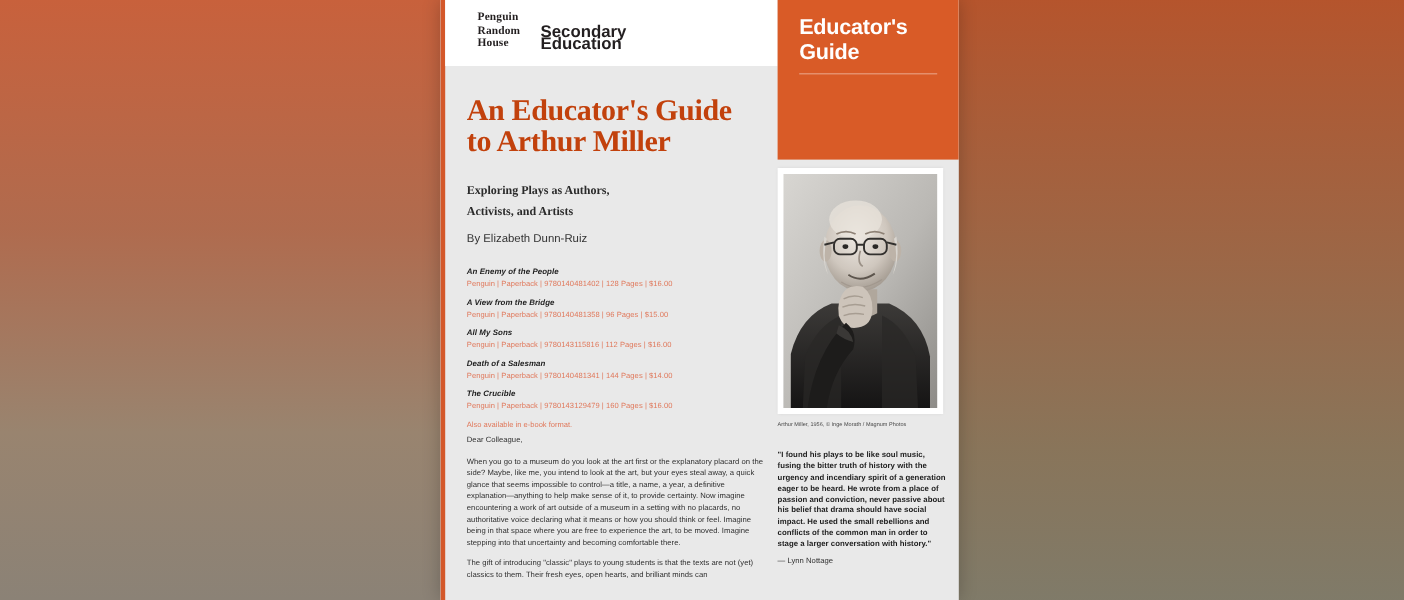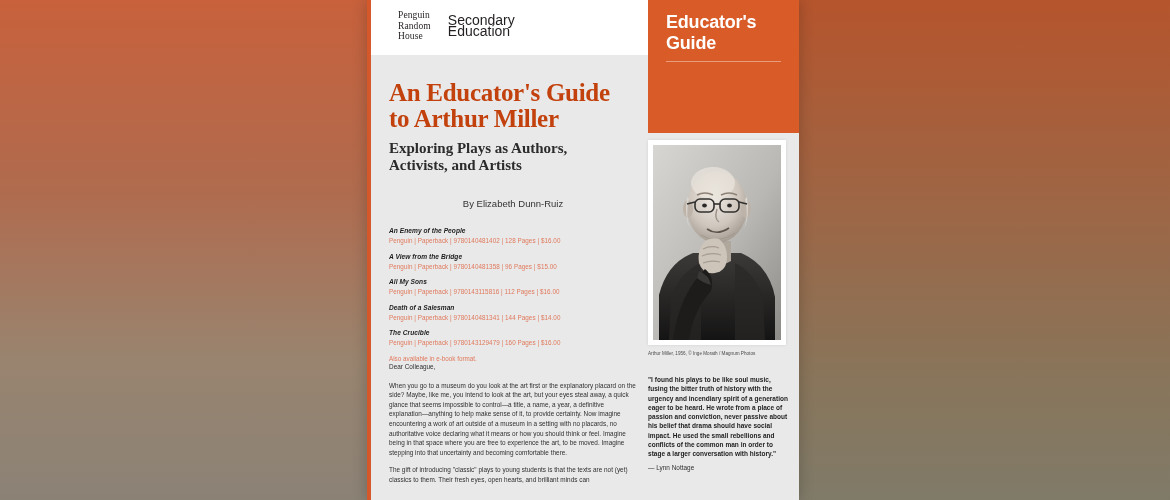--- a/index.html
+++ b/index.html
@@ -30,21 +30,21 @@
     background: #d4582a;
   }
 
   
   .header-white {
     position: absolute; left: 4px; top: 0; width: 277px; height: 55px;
     background: #ffffff;
   }
   .logo {
     position: absolute; left: 18px; top: 9px;
-    display: flex; align-items: center; gap: 0;
+    display: flex; align-items: flex-end; gap: 0; font-weight: bold;
   }
   .logo-rule {
     width: 2px; background: #e07a50; margin-right: 7px;
   }
   .logo-prh {
     font-family: "Liberation Serif", serif;
     font-size: 9.5px; line-height: 10.5px; color: #231f20;
     letter-spacing: .1px; white-space: pre-line; padding-top: 1px;
   }
   .logo-sep { width: 2px; background: #e07a50; margin: 0 7px 0 8px; }
@@ -72,27 +72,26 @@
   .left-col {
     position: absolute; left: 22px; top: 80px; width: 248px;
   }
   .doc-title {
     font-family: "Liberation Serif", serif;
     font-size: 25px; line-height: 26px; color: #c2410c;
     letter-spacing: -.3px; white-space: pre-line;
   }
   .doc-subtitle {
     font-family: "Liberation Serif", serif;
-    font-size: 15px; line-height: 17px; color: #2b2b2b;
-    margin-top: 8px; white-space: pre-line;
+    font-size: 10px; line-height: 17px; color: #2b2b2b;
+    margin-top: 19px; white-space: pre-line;
   }
   .doc-author {
     font-size: 9.5px; line-height: 12px; color: #333;
-    margin-top: 24px;
-    text-align: center;
+    margin-top: 9px;
   }
 
   
   .booklist { margin-top: 16px; }
   .book { margin-bottom: 6px; }
   .book-title {
     font-size: 6.6px; line-height: 9px; font-weight: bold;
     font-style: italic; color: #1d1d1d; letter-spacing: .05px;
   }
   .book-meta {

